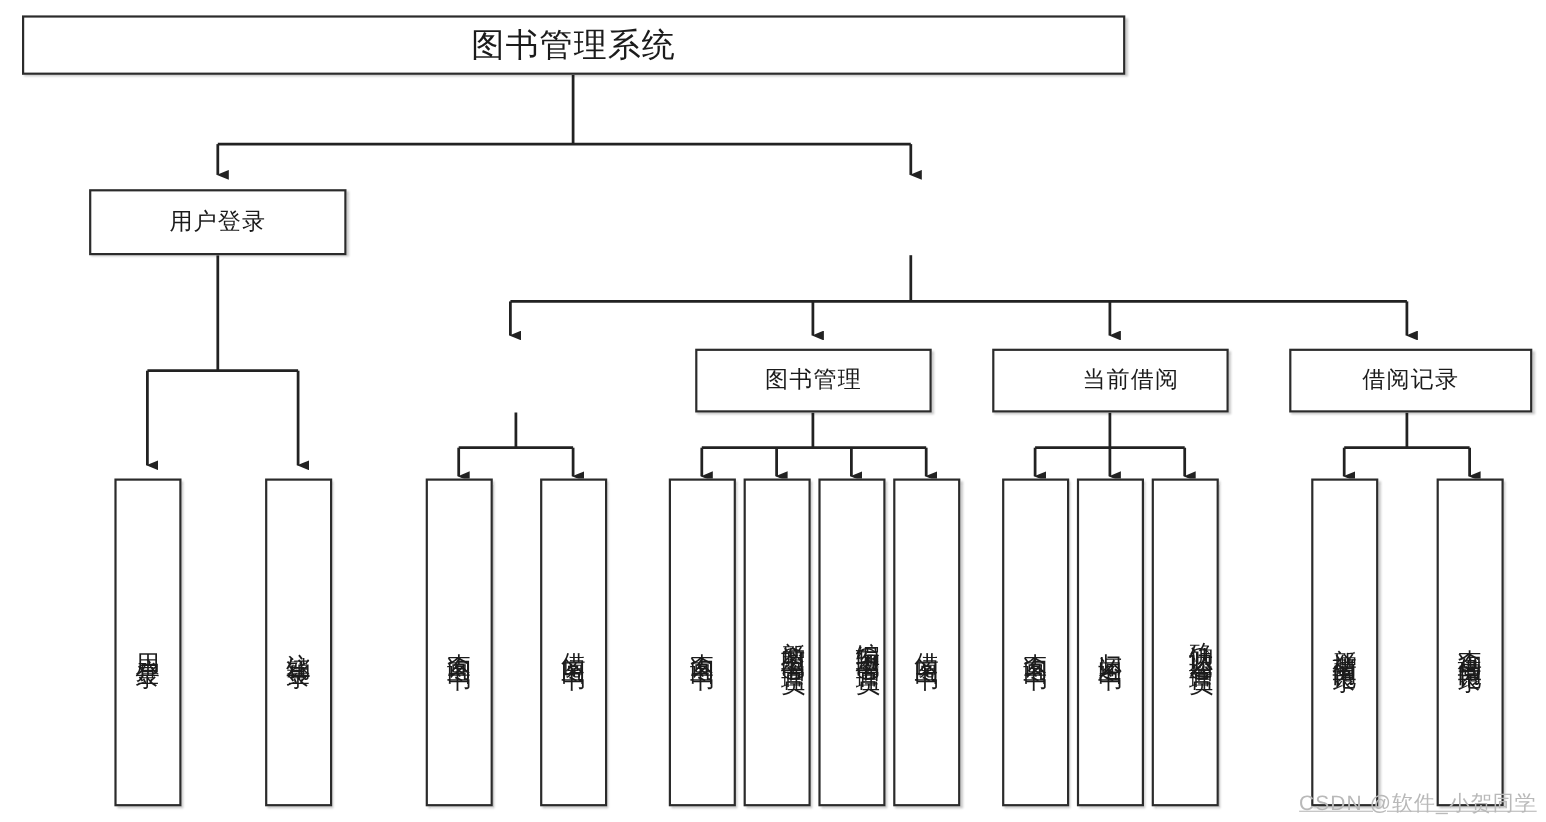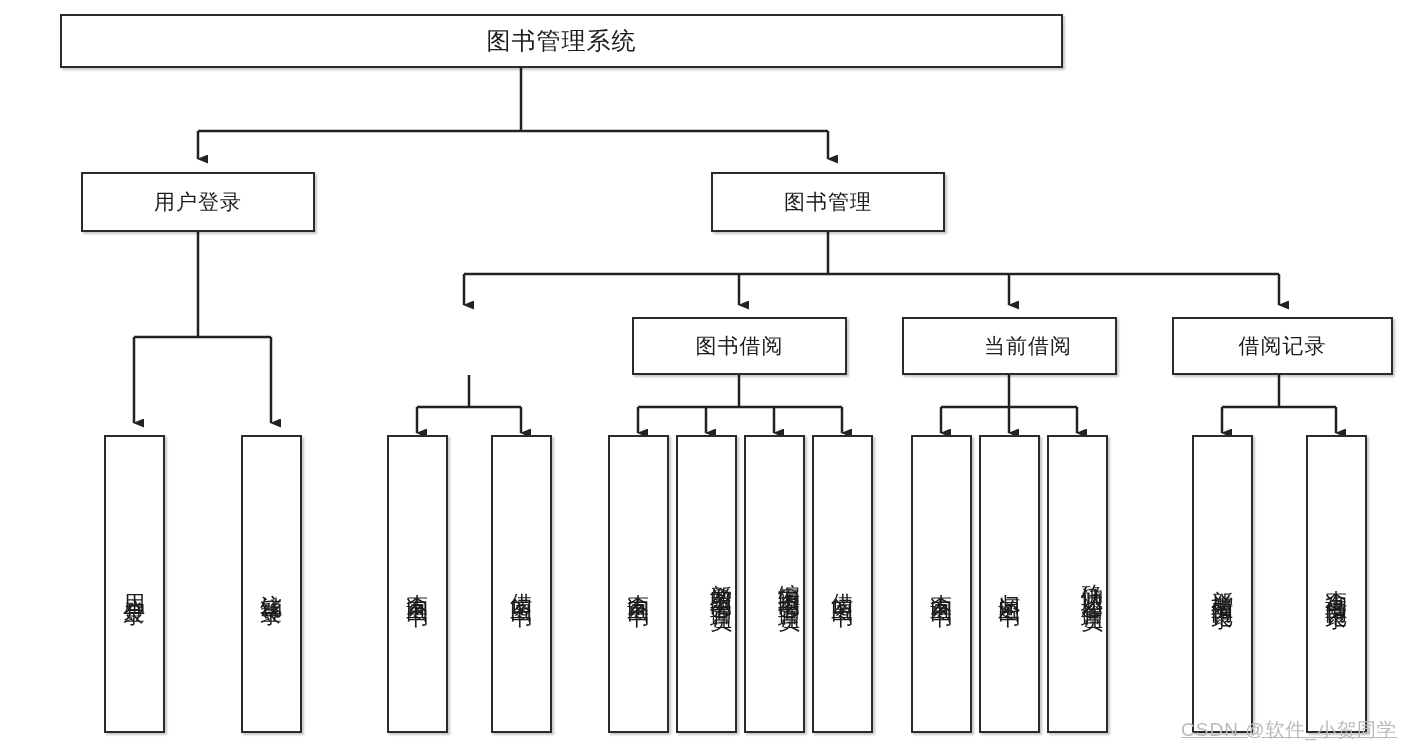--- a/index.html
+++ b/index.html
@@ -34,22 +34,21 @@
     align-items: center;
     justify-content: center;
     color: #1b1b1b;
   }
   .node.horiz {
     font-size: 21px;
     letter-spacing: 1px;
     line-height: 1.1;
   }
   .node.root {
-    font-size: 24px;
-    margin-left: 40px;
+    font-size: 30px;
   }
   .node.vert {
     writing-mode: vertical-rl;
     text-orientation: upright;
     font-size: 22px;
     line-height: 1.25;
     letter-spacing: 4px;
     padding: 6px 0;
     align-items: flex-start;
     justify-content: center;
@@ -129,26 +128,23 @@
     </g>
   </svg>
 
   <div class="node horiz root" style="left:20px; top:14px; width:1003px; height:54px;">
     <span>图书管理系统</span>
   </div>
 
   <div class="node horiz" style="left:81px; top:172px; width:234px; height:60px;">
     <span>用户登录</span>
   </div>
-  <div class="node horiz" style="left:711px; top:172px; width:234px; height:60px;">
-    <span>图书管理</span>
-  </div>
 
   <div class="node horiz" style="left:632px; top:317px; width:215px; height:58px;">
-    <span>图书借阅</span>
+    <span>图书管理</span>
   </div>
   <div class="node horiz" style="left:902px; top:317px; width:215px; height:58px;padding-left:37px;">
     <span>当前借阅</span>
   </div>
   <div class="node horiz" style="left:1172px; top:317px; width:221px; height:58px;">
     <span>借阅记录</span>
   </div>
 
   <div class="node vert" style="left:104px; top:435px; width:61px; height:298px; align-items:center;">
     <span class="vtext">用户登录</span>

